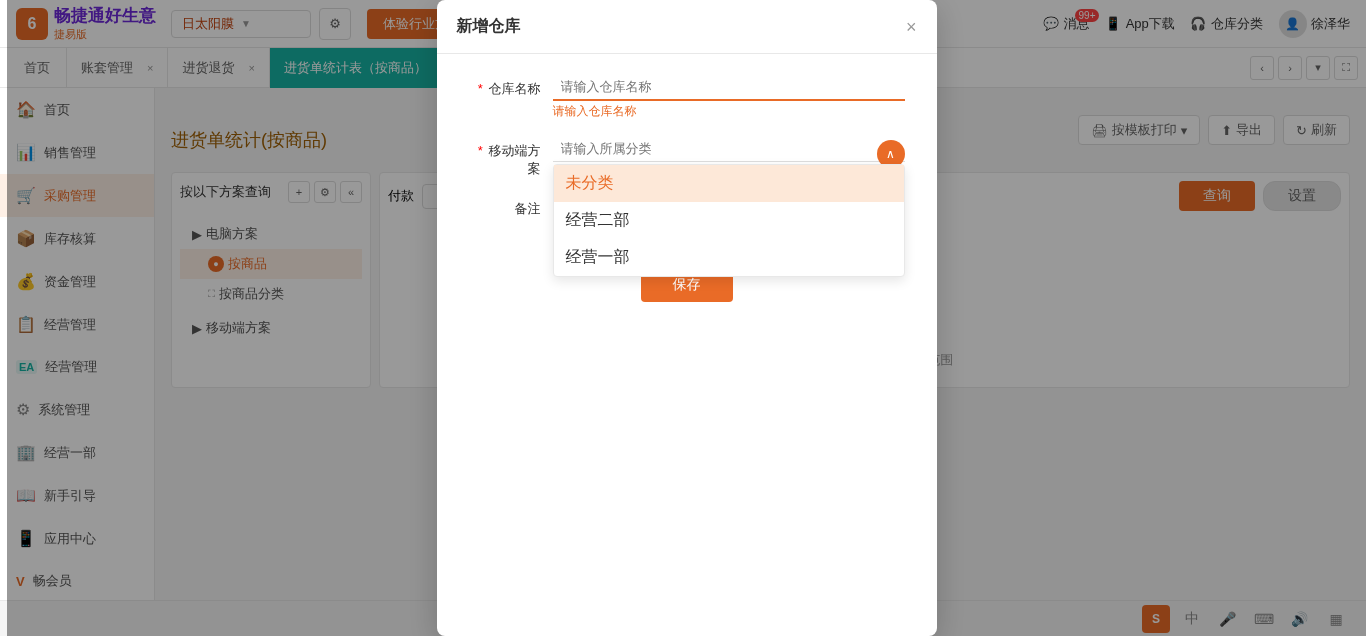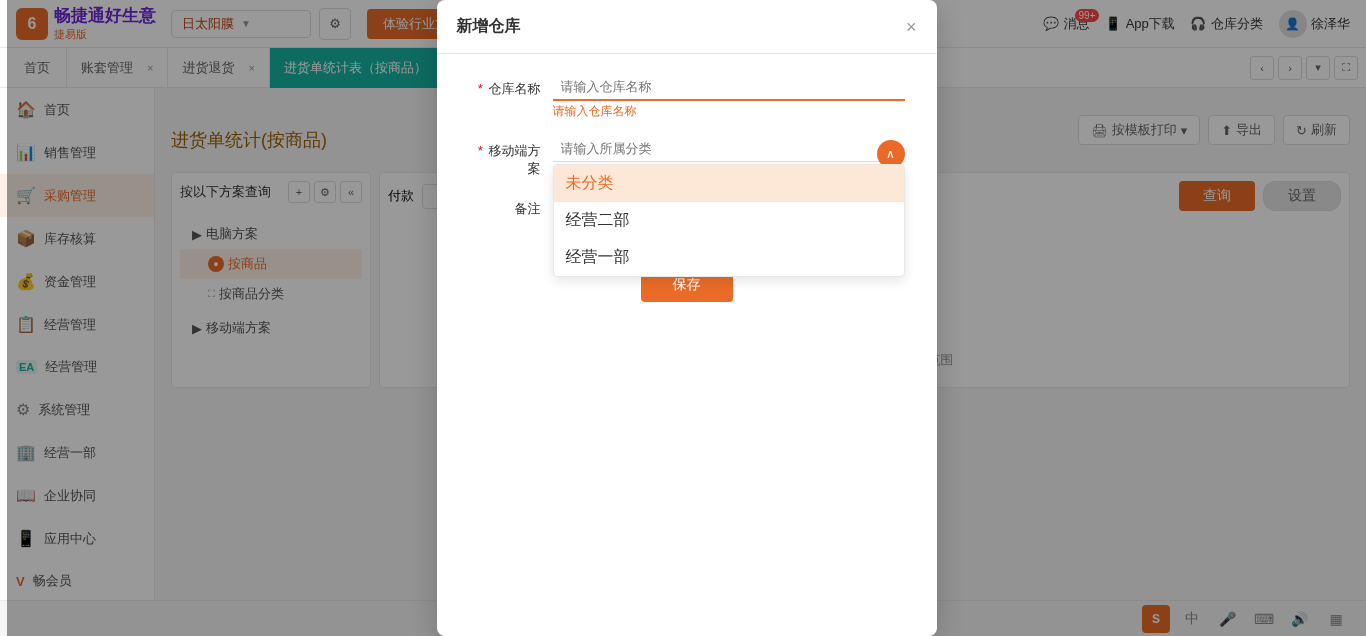--- a/index.html
+++ b/index.html
@@ -581,21 +581,21 @@
     <div class="sidebar-item">
       <span class="sidebar-icon">⚙</span>
       <span>系统管理</span>
     </div>
     <div class="sidebar-item">
       <span class="sidebar-icon">🏢</span>
       <span>经营一部</span>
     </div>
     <div class="sidebar-item">
       <span class="sidebar-icon">📖</span>
-      <span>企业协同</span>
+      <span>新手引导</span>
     </div>
     <div class="sidebar-item">
       <span class="sidebar-icon">📱</span>
       <span>应用中心</span>
     </div>
     <div class="sidebar-item">
       <span class="sidebar-icon" style="font-size:13px;font-weight:bold;color:#e96b27;">V</span>
       <span>畅会员</span>
     </div>
   </div>

